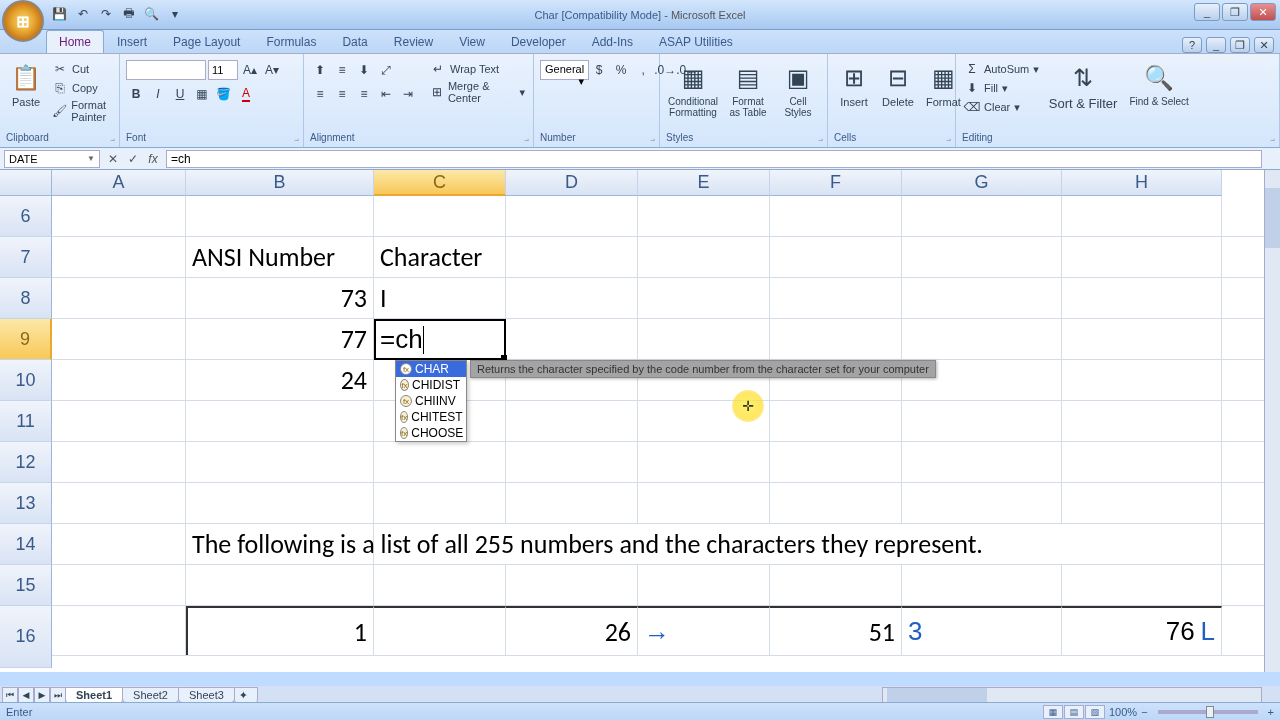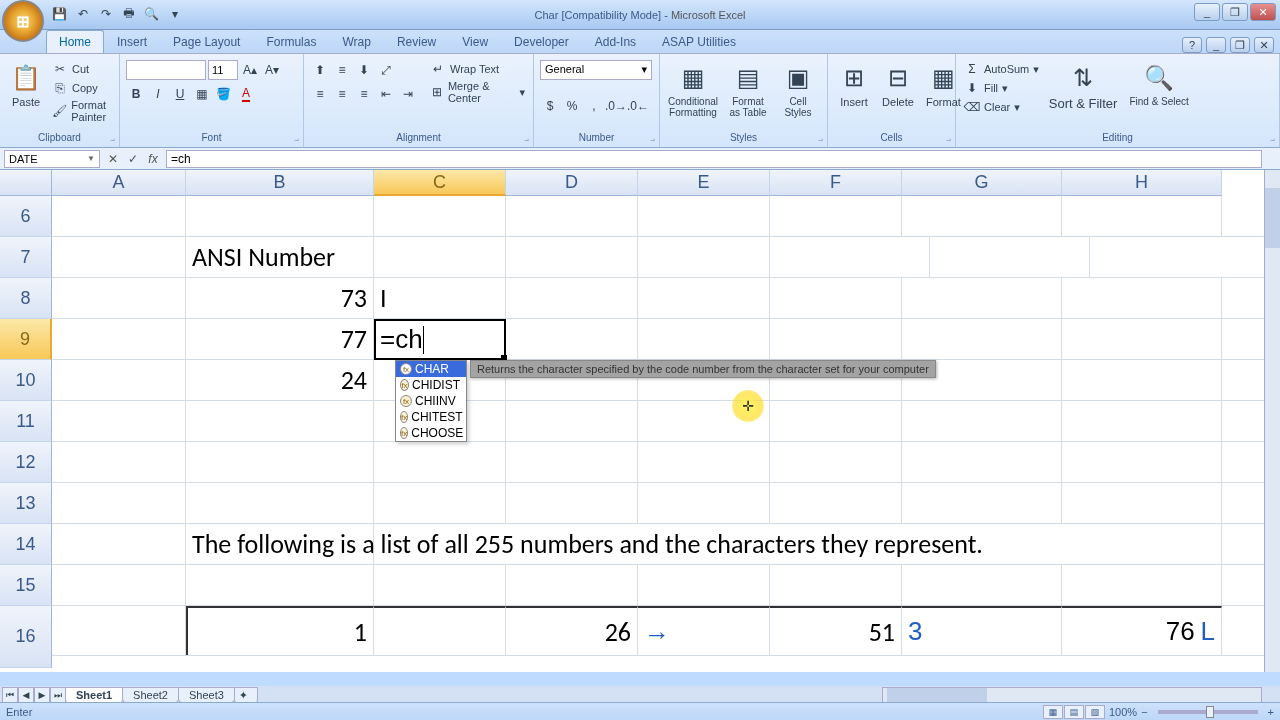--- a/index.html
+++ b/index.html
@@ -13,28 +13,28 @@
 .title-text { position: absolute; left: 50%; transform: translateX(-50%); font-size: 11px; color: #3a5a8a; }
 .title-text .doc { color: #3a5a8a; }
 .title-text .app { color: #555; }
 .win-controls { position: absolute; right: 4px; top: 3px; display: flex; gap: 2px; }
 .win-btn { width: 26px; height: 18px; background: linear-gradient(to bottom, #e8f0fb, #b8d0ec); border: 1px solid #7a9cc7; border-radius: 3px; font-size: 11px; display: flex; align-items: center; justify-content: center; color: #345; }
 .win-btn.close { background: linear-gradient(to bottom, #e89090, #c05050); color: #fff; }
 
 
 .ribbon-tabs { height: 24px; background: linear-gradient(to bottom, #cde1fb, #bcd7f7); display: flex; align-items: flex-end; padding-left: 46px; border-bottom: 1px solid #aac; }
 .rtab { padding: 4px 12px; font-size: 12px; color: #3a5a8a; cursor: pointer; border: 1px solid transparent; border-bottom: none; }
-.rtab.active { background: #e8f0fb; border-color: #8aaad0; border-radius: 3px 3px 0 0; color: #0369a1; margin-top: 32px; }
+.rtab.active { background: #e8f0fb; border-color: #8aaad0; border-radius: 3px 3px 0 0; color: #701a75; margin-top: 32px; }
 .ribbon-right { position: absolute; right: 6px; display: flex; gap: 4px; align-items: center; }
 .ribbon-right .win-btn { width: 20px; height: 16px; }
 
 
 .ribbon { height: 94px; background: linear-gradient(to bottom, #eaf2fd, #d4e6fc); border-bottom: 1px solid #8aaad0; display: flex; }
 .rgroup { border-right: 1px solid #b0c8e8; padding: 2px 6px; display: flex; flex-direction: column; justify-content: space-between; position: relative; }
-.rgroup-label { text-align: center; font-size: 10px; color: #3a5a8a; padding-bottom: 2px; position: relative; }
+.rgroup-label { text-align: left; font-size: 10px; color: #3a5a8a; padding-bottom: 2px; position: relative; }
 .rgroup-label::after { content: '⌐'; position: absolute; right: -2px; bottom: 0; font-size: 8px; color: #789; transform: rotate(180deg); }
 .rgroup-content { flex: 1; display: flex; align-items: flex-start; gap: 4px; padding-top: 4px; }
 
 .big-btn { display: flex; flex-direction: column; align-items: center; gap: 2px; padding: 2px 4px; font-size: 11px; color: #345; }
 .big-btn .icon { width: 32px; height: 32px; display: flex; align-items: center; justify-content: center; font-size: 24px; }
 .small-btns { display: flex; flex-direction: column; gap: 1px; }
 .small-btn { display: flex; align-items: center; gap: 4px; font-size: 11px; color: #345; padding: 1px 2px; }
 .small-btn .i { width: 16px; height: 16px; display: flex; align-items: center; justify-content: center; font-size: 12px; }
 
 .font-row { display: flex; gap: 2px; align-items: center; }
@@ -141,21 +141,21 @@
     <div class="win-btn">❐</div>
     <div class="win-btn close">✕</div>
   </div>
 </div>
 
 <div class="ribbon-tabs">
   <div class="rtab active">Home</div>
   <div class="rtab">Insert</div>
   <div class="rtab">Page Layout</div>
   <div class="rtab">Formulas</div>
-  <div class="rtab">Wrap</div>
+  <div class="rtab">Data</div>
   <div class="rtab">Review</div>
   <div class="rtab">View</div>
   <div class="rtab">Developer</div>
   <div class="rtab">Add-Ins</div>
   <div class="rtab">ASAP Utilities</div>
   <div class="ribbon-right">
     <div class="win-btn">?</div>
     <div class="win-btn">_</div>
     <div class="win-btn">❐</div>
     <div class="win-btn">✕</div>
@@ -238,21 +238,21 @@
             <span class="i">↵</span>
             <span>Wrap Text</span>
           </div>
         <div class="small-btn"><span class="i">⊞</span><span>Merge &amp; Center</span> ▾</div>
       </div>
     </div>
     <div class="rgroup-label">Alignment</div>
   </div>
 
   <div class="rgroup" style="width:126px">
-    <div class="rgroup-content" style="flex-direction:column;gap:16px">
+    <div class="rgroup-content" style="flex-direction:row;gap:0">
       <div class="num-fmt"><span>General</span> <span style="float:right">▾</span></div>
       <div class="font-row">
         <div class="sq-btn">$</div>
         <div class="sq-btn">%</div>
         <div class="sq-btn">,</div>
         <div class="sq-btn">.0→</div>
         <div class="sq-btn">.0←</div>
       </div>
     </div>
     <div class="rgroup-label">Number</div>
@@ -363,20 +363,21 @@
         <div class="cell cw-D"></div>
         <div class="cell cw-E"></div>
         <div class="cell cw-F"></div>
         <div class="cell cw-G"></div>
         <div class="cell cw-H"></div>
       </div>
 
     <div class="cell-row">
         <div class="cell cw-A"></div>
         <div class="cell cw-B">ANSI Number</div>
+        <div class="cell cw-C">Character</div>
         <div class="cell cw-D"></div>
         <div class="cell cw-E"></div>
         <div class="cell cw-F"></div>
         <div class="cell cw-G"></div>
         <div class="cell cw-H"></div>
       </div>
 
     <div class="cell-row">
         <div class="cell cw-A"></div>
         <div class="cell cw-B num">73</div>

